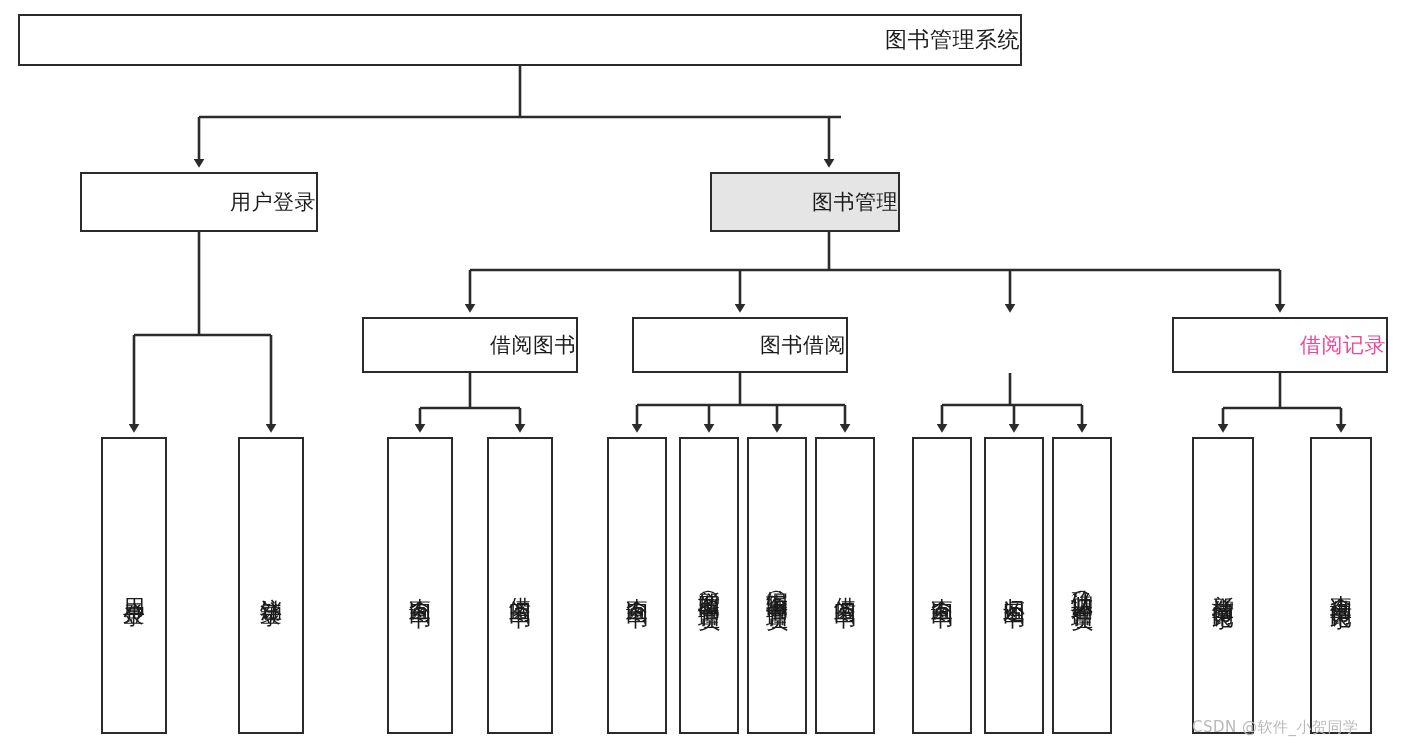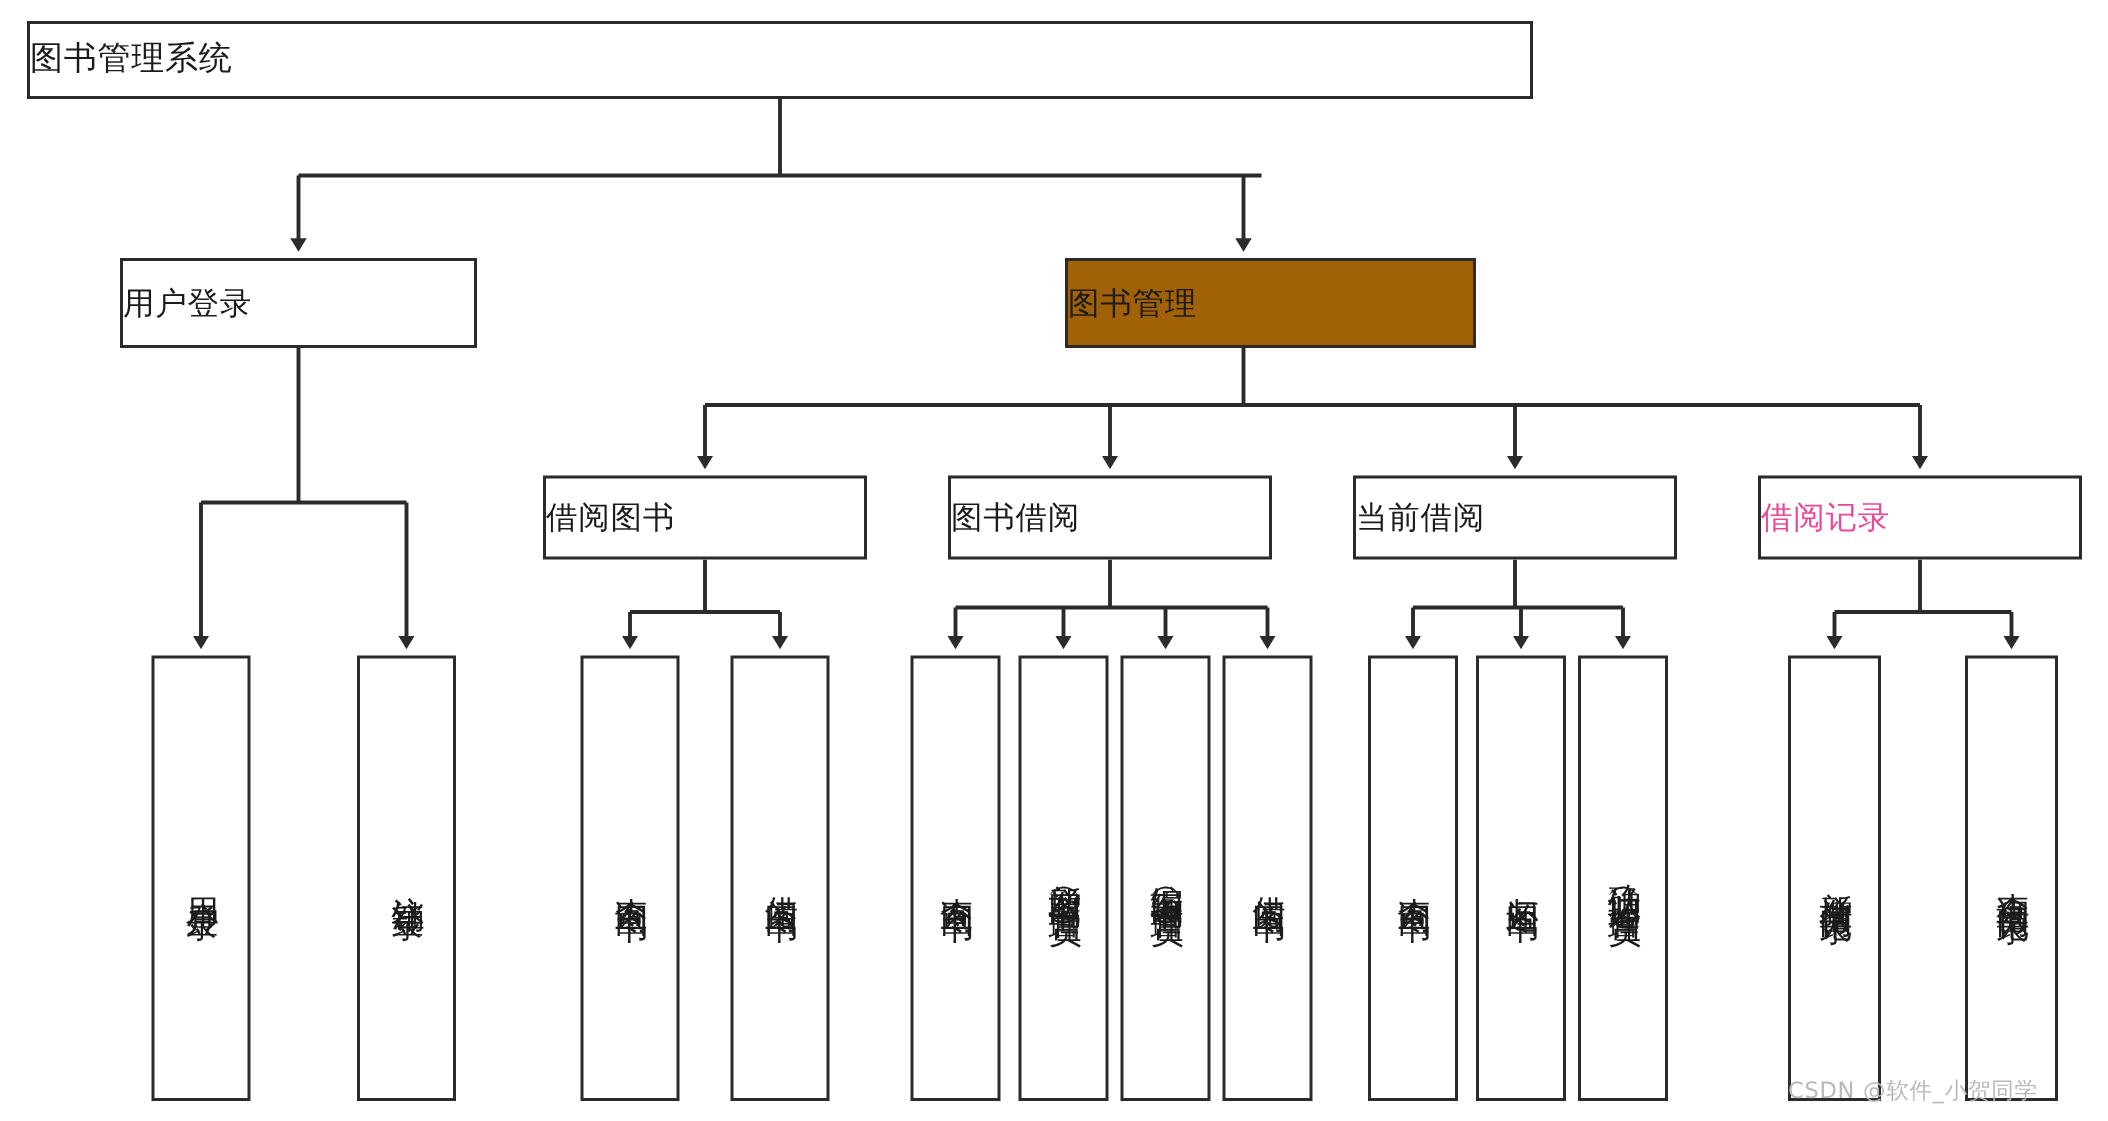--- a/index.html
+++ b/index.html
@@ -24,21 +24,21 @@
     width: 1405px;
     height: 747px;
   }
   .node {
     position: absolute;
     box-sizing: border-box;
     background: #ffffff;
     border: 2px solid #2b2b2b;
     display: flex;
     align-items: center;
-    justify-content: flex-start;
+    justify-content: flex-end;
   }
   .node-label {
     color: #1b1b1b;
     line-height: 1.18;
     text-align: center;
     letter-spacing: 0.5px;
     white-space: nowrap;
   }
   .node.horizontal .node-label {
     font-size: 21px;
@@ -133,33 +133,30 @@
     </g>
   </svg>
 
   <div class="node root horizontal" style="left: 18px; top: 14px; width: 1004px; height: 52px; border-color: rgb(43, 43, 43); background: rgb(255, 255, 255);">
     <span class="node-label" style="color: rgb(27, 27, 27);">图书管理系统</span>
   </div>
 
   <div class="node horizontal" style="left: 80px; top: 172px; width: 238px; height: 60px; border-color: rgb(43, 43, 43); background: rgb(255, 255, 255);">
     <span class="node-label" style="color: rgb(27, 27, 27);">用户登录</span>
   </div>
-  <div class="node horizontal" style="left: 710px; top: 172px; width: 274px; height: 60px; border-color: rgb(43, 43, 43); background: #a16207;">
+  <div class="node horizontal" style="left: 710px; top: 172px; width: 190px; height: 60px; border-color: rgb(43, 43, 43); background: #e5e5e5;">
     <span class="node-label" style="color: rgb(27, 27, 27);">图书管理</span>
   </div>
 
   <div class="node horizontal" style="left: 362px; top: 317px; width: 216px; height: 56px; border-color: rgb(43, 43, 43); background: rgb(255, 255, 255);">
     <span class="node-label" style="color: rgb(27, 27, 27);">借阅图书</span>
   </div>
   <div class="node horizontal" style="left: 632px; top: 317px; width: 216px; height: 56px; border-color: rgb(43, 43, 43); background: rgb(255, 255, 255);">
     <span class="node-label" style="color: rgb(27, 27, 27);">图书借阅</span>
   </div>
-  <div class="node horizontal" style="left: 902px; top: 317px; width: 216px; height: 56px; border-color: rgb(43, 43, 43); background: rgb(255, 255, 255);">
-    <span class="node-label" style="color: rgb(27, 27, 27);">当前借阅</span>
-  </div>
   <div class="node horizontal" style="left: 1172px; top: 317px; width: 216px; height: 56px; border-color: rgb(43, 43, 43); background: rgb(255, 255, 255);">
     <span class="node-label" style="color: #ec4899;">借阅记录</span>
   </div>
 
   <div class="node vertical" style="left: 101px; top: 437px; width: 66px; height: 297px; border-color: rgb(43, 43, 43); background: rgb(255, 255, 255);">
     <span class="node-label" style="color: rgb(27, 27, 27);">用户登录</span>
   </div>
   <div class="node vertical" style="left: 238px; top: 437px; width: 66px; height: 297px; border-color: rgb(43, 43, 43); background: rgb(255, 255, 255);">
     <span class="node-label" style="color: rgb(27, 27, 27);">注销登录</span>
   </div>

